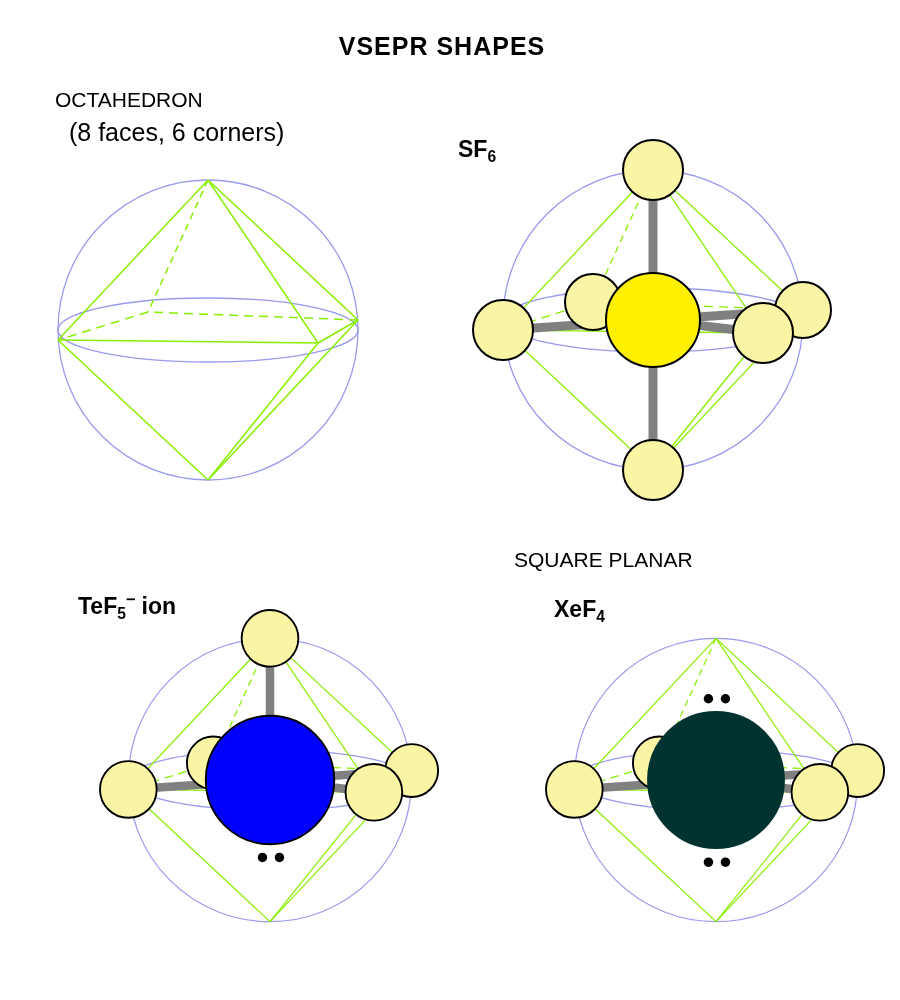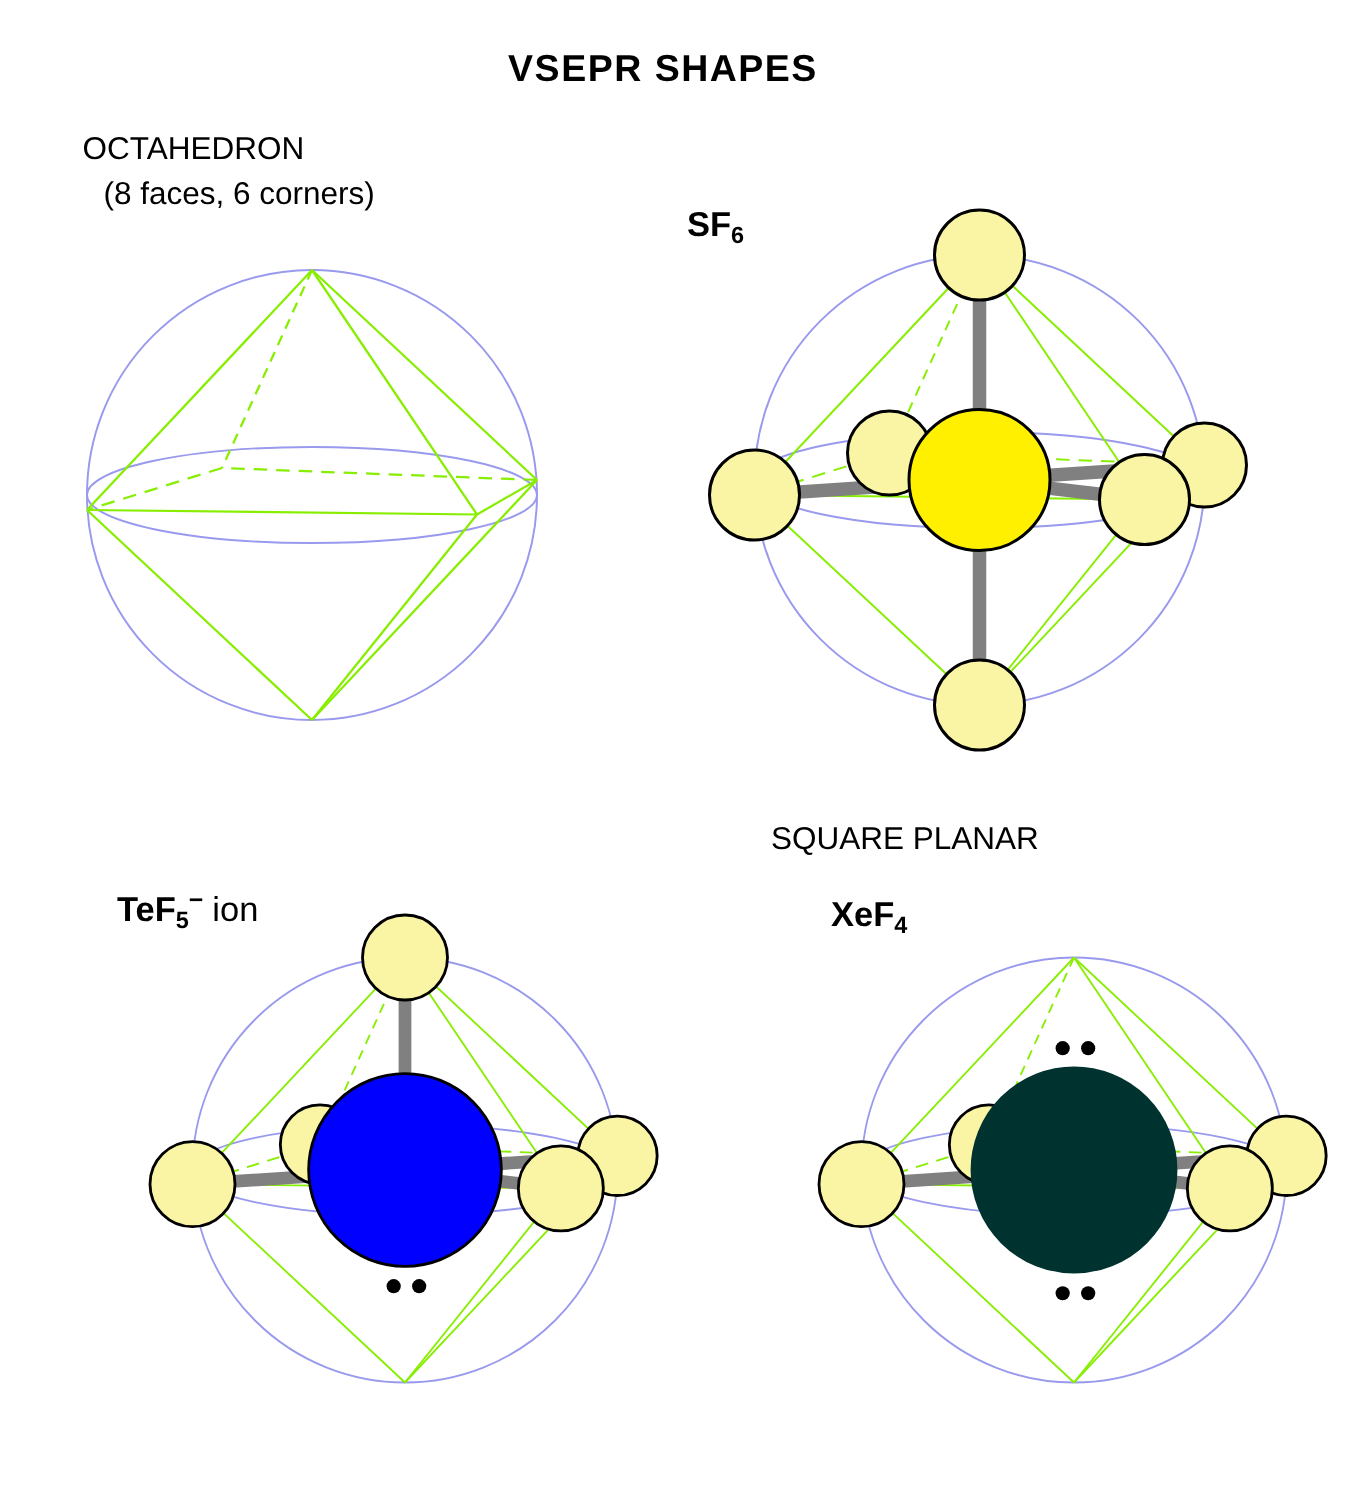--- a/index.html
+++ b/index.html
@@ -27,41 +27,41 @@
   }
   .panel { position: absolute; }
   .panel-label {
     position: absolute;
     font-size: 21px;
     font-weight: normal;
     white-space: nowrap;
   }
   .panel-sublabel {
     position: absolute;
-    font-size: 21px;
+    font-size: 25px;
     white-space: nowrap;
   }
   .formula {
     position: absolute;
     font-size: 23px;
     font-weight: bold;
     white-space: nowrap;
   }
   .formula sub {
     font-size: 0.68em;
     vertical-align: -0.30em;
     font-weight: bold;
   }
   .formula sup {
     font-size: 0.72em;
     vertical-align: 0.55em;
     font-weight: bold;
   }
   .formula .ion-word {
-    font-weight: normal;
+    font-weight: bold;
     margin-left: 6px;
   }
   svg { display: block; overflow: visible; }
 
   
   #panel-octahedron { left: 55px;  top: 88px;  width: 360px; height: 420px; text-align: right; }
   #panel-sf6        { left: 455px; top: 118px; width: 400px; height: 400px; }
   #panel-tef5       { left: 20px;  top: 548px; width: 420px; height: 420px; }
   #panel-xef4       { left: 496px; top: 548px; width: 420px; height: 420px; }
 </style>

